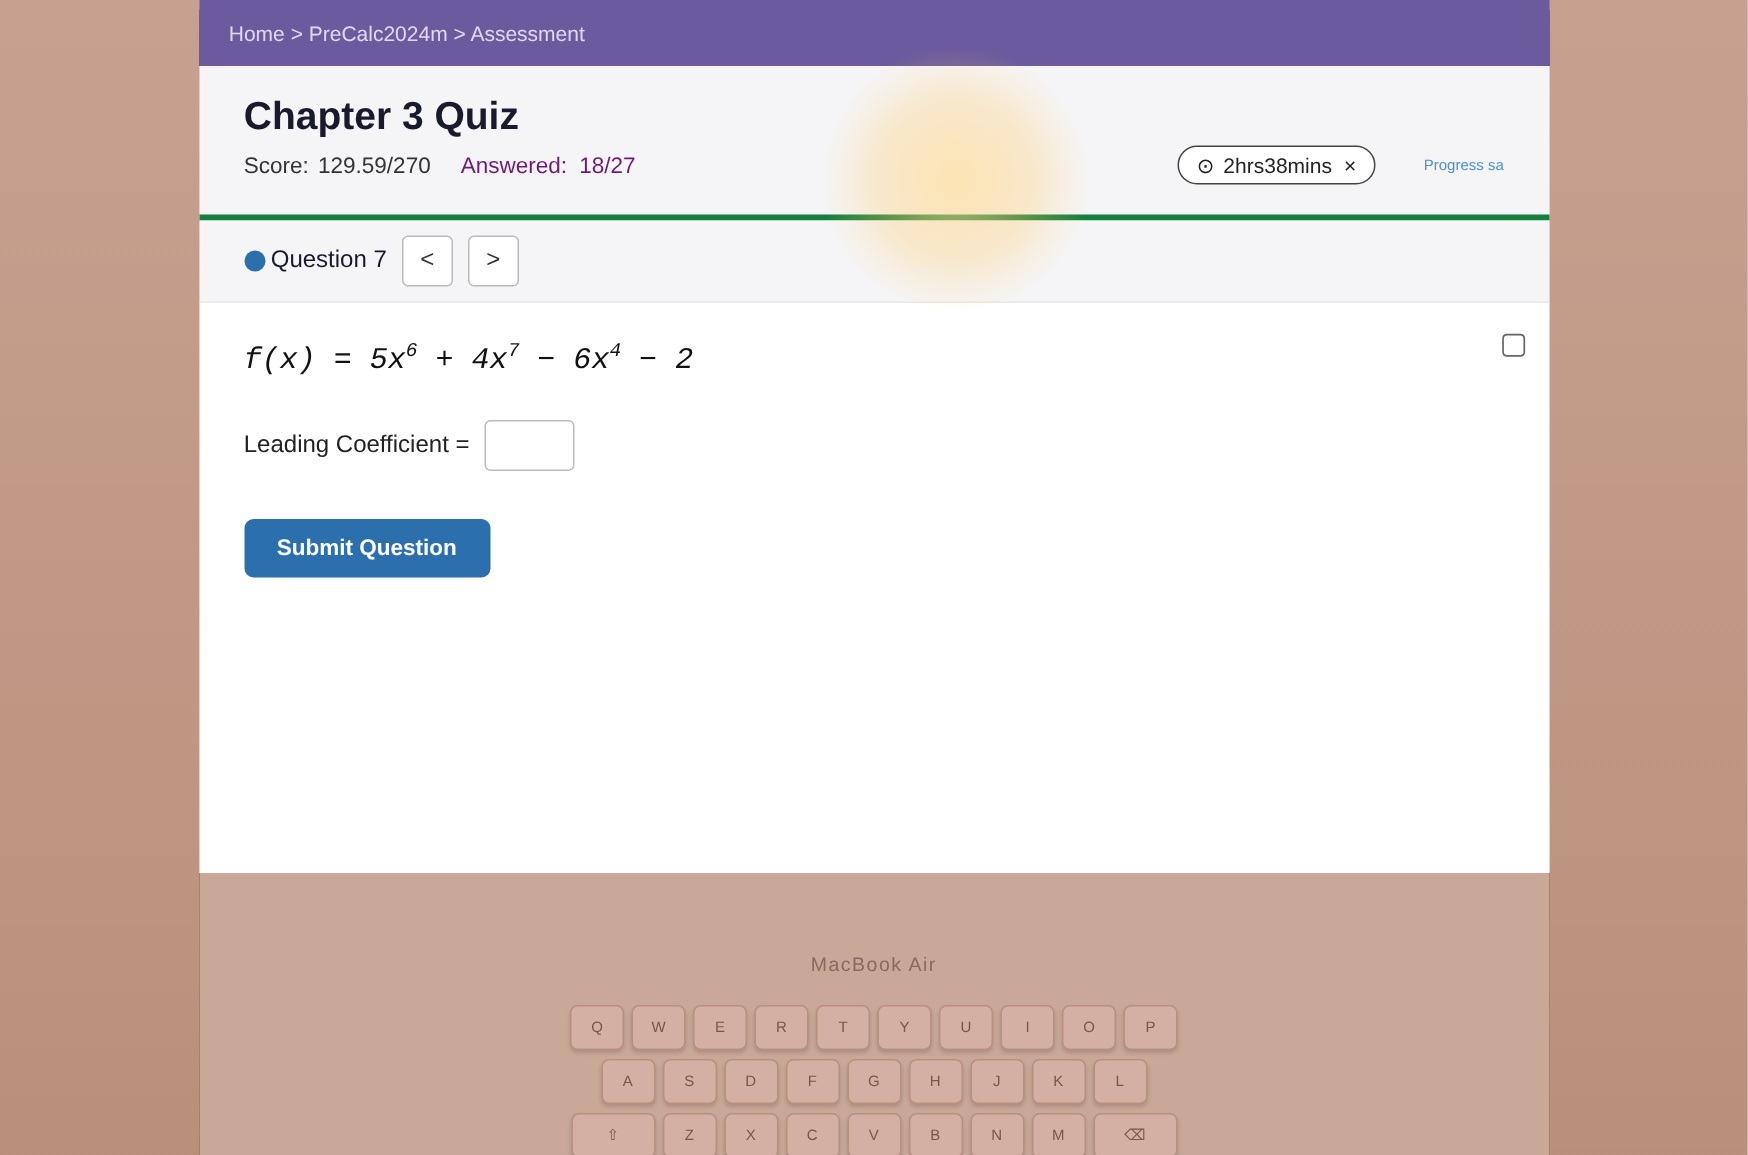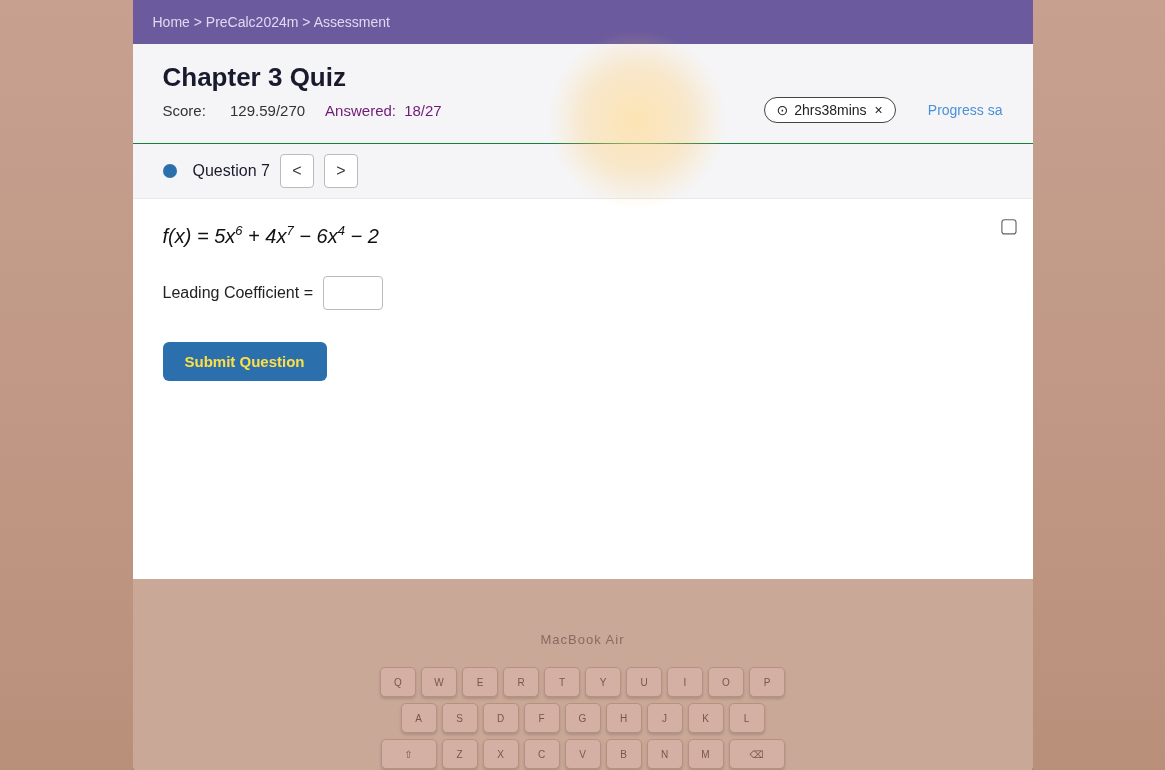--- a/index.html
+++ b/index.html
@@ -54,21 +54,21 @@
     .content-area {
       background: #f5f5f7;
       min-height: 520px;
       padding: 0;
     }
 
     
     .quiz-header {
       background: #f5f5f7;
       padding: 18px 30px 10px 30px;
-      border-bottom: 1px solid #15803d;
+      border-bottom: 4px solid #15803d;
     }
 
     .quiz-title {
       font-size: 26px;
       font-weight: 700;
       color: #1a1a2e;
       margin-bottom: 4px;
     }
 
     .score-row {
@@ -100,40 +100,40 @@
       color: #222;
       background: #fff;
       cursor: pointer;
     }
 
     .clock-icon {
       font-size: 14px;
     }
 
     .progress-save {
-      font-size: 14px;
+      font-size: 10px;
       color: #4a90d9;
       cursor: pointer;
       margin-left: 12px;
     }
 
     
     .question-nav {
       display: flex;
       align-items: center;
       gap: 10px;
       padding: 10px 30px;
       background: #f5f5f7;
       border-bottom: 1px solid #e8e8e8;
     }
 
     .question-indicator {
       display: flex;
       align-items: center;
-      gap: 16px;
+      gap: 4px;
       font-size: 16px;
       font-weight: 500;
       color: #1a1a2e;
     }
 
     .dot-icon {
       width: 14px;
       height: 14px;
       background: #2c6fad;
       border-radius: 50%;
@@ -171,21 +171,21 @@
     }
 
     .polynomial-equation {
       font-size: 20px;
       color: #111;
       margin-bottom: 28px;
       font-style: italic;
     }
 
     .math-text {
-      font-family: Liberation Sans, sans-serif;
+      font-family: Liberation Mono, monospace;
       font-size: 20px;
       text-align: right;
     }
 
     sup {
       font-size: 13px;
     }
 
     .field-row {
       display: flex;
@@ -203,21 +203,21 @@
       border-radius: 4px;
       padding: 4px 8px;
       font-size: 16px;
       text-align: center;
       outline: none;
       background: #fff;
     }
 
     .submit-btn {
       background: #2c6fad;
-      color: #fde047;
+      color: #ffffff;
       border: none;
       border-radius: 6px;
       padding: 11px 22px;
       font-size: 15px;
       font-weight: 600;
       cursor: pointer;
       margin-top: 10px;
     }
 
     .bookmark-icon {
@@ -313,21 +313,21 @@
       </span>
     </div>
 
     <div class="content-area">
 
       <div class="quiz-header">
         <div class="quiz-title">Chapter 3 Quiz</div>
         <div class="score-row">
           <span class="score-text">
             <span>Score:</span>
-            <span style="margin-left:20px;">129.59/270</span>
+            <span style="margin-left:2px;">129.59/270</span>
           </span>
           <span class="answered-text">
             <span>Answered:</span>
             <span style="margin-left:4px;">18/27</span>
           </span>
           <div class="timer-badge">
             <span class="clock-icon">⊙</span>
             <span>2hrs38mins</span>
             <span style="margin-left:2px;font-size:14px;">×</span>
           </div>

